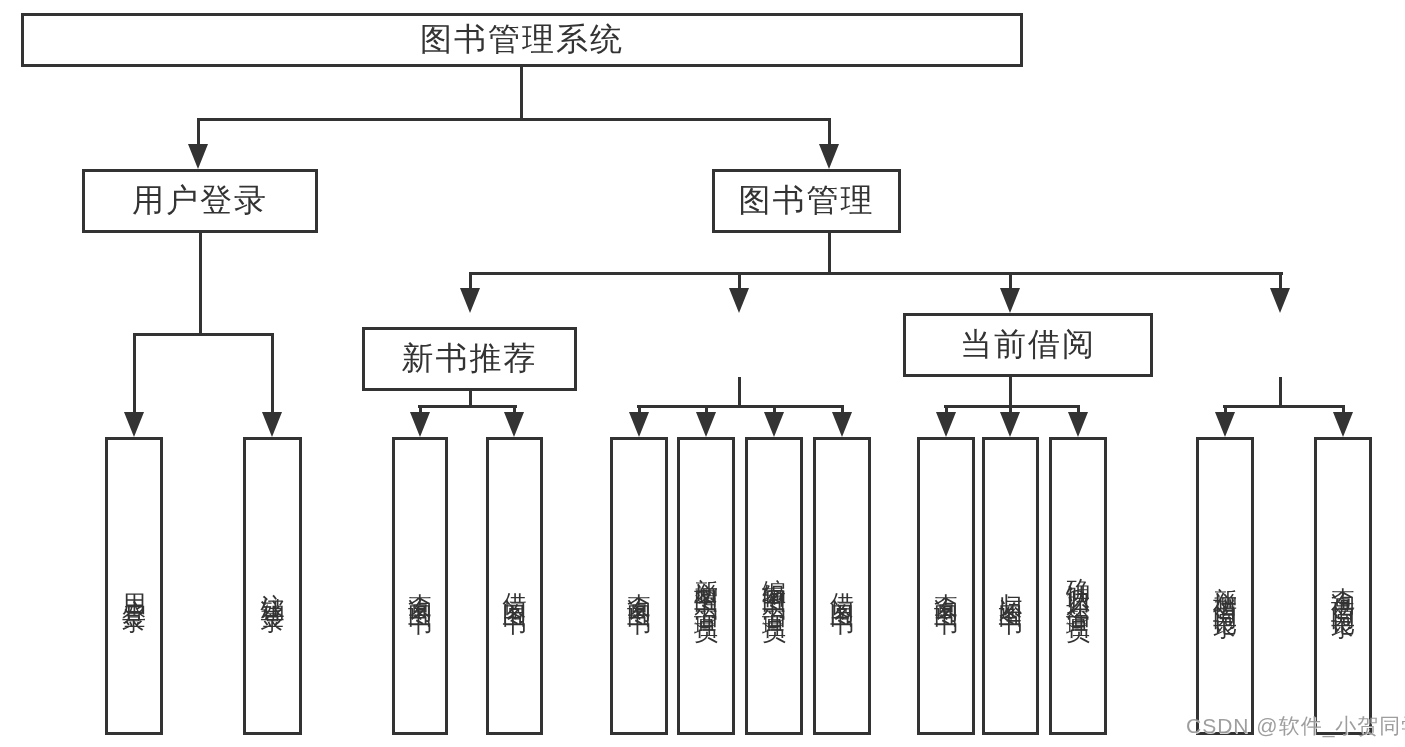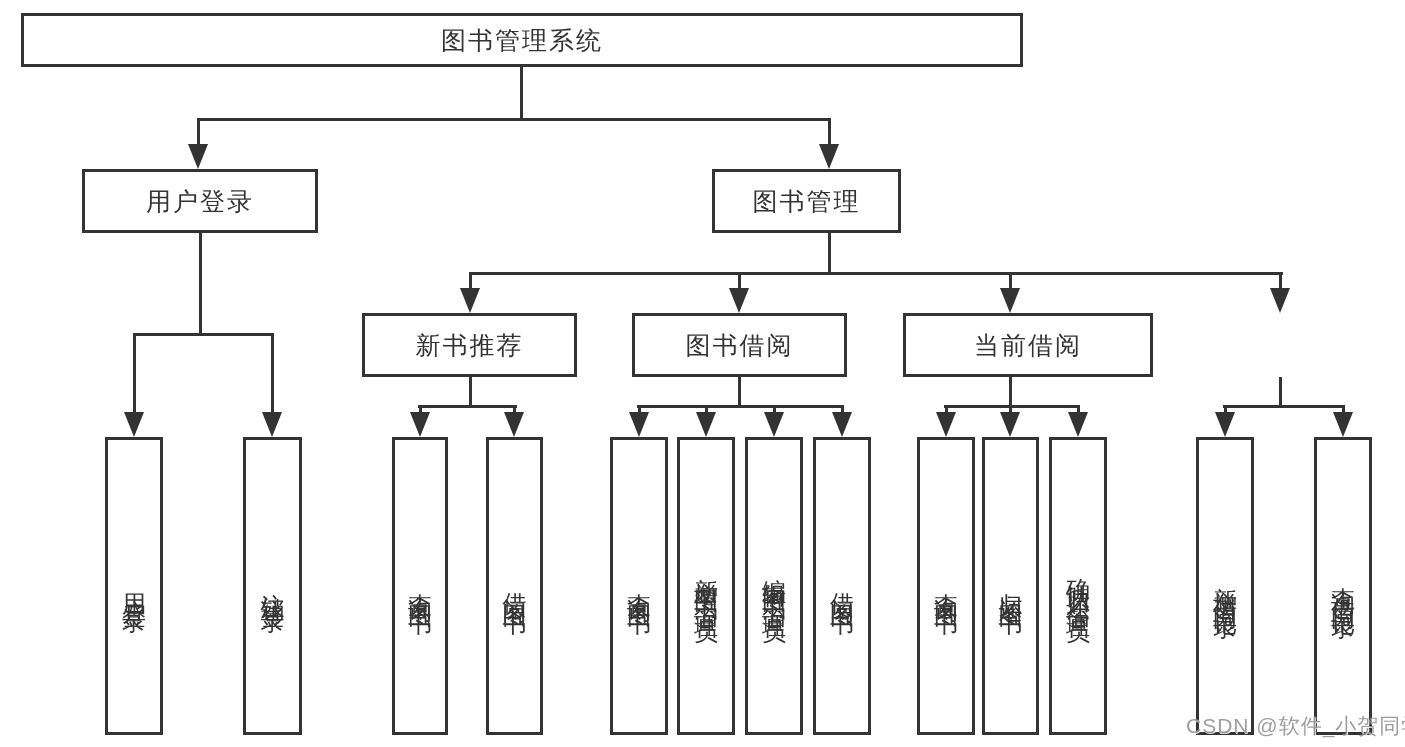--- a/index.html
+++ b/index.html
@@ -7,21 +7,21 @@
     position:relative; width:1405px; height:747px; background:#ffffff;
     font-family:"Liberation Sans","DejaVu Sans",sans-serif;
     overflow:hidden;
   }
   .box {
     position:absolute; box-sizing:border-box;
     border:3px solid #333333; background:#ffffff;
     display:flex; align-items:center; justify-content:center;
     color:#333333;
   }
-  .hbox { font-size:25px; letter-spacing:2px; white-space:nowrap; }
+  .hbox { font-size:32px; letter-spacing:2px; white-space:nowrap; }
   .leaf {
     writing-mode:vertical-rl; text-orientation:mixed;
     font-size:24px; letter-spacing:6px; line-height:1;
     color:#333333;
   }
   .line { position:absolute; background:#333333; }
   .ahead {
     position:absolute; width:0; height:0;
     border-left:10px solid transparent;
     border-right:10px solid transparent;
@@ -103,25 +103,22 @@
     <span>图书管理系统</span>
   </div>
 
   <div class="box hbox" style="left:82px;top:169px;width:236px;height:64px">
     <span>用户登录</span>
   </div>
   <div class="box hbox" style="left:712px;top:169px;width:189px;height:64px">
     <span>图书管理</span>
   </div>
 
-  <div class="box hbox" style="left:362px;top:313px;width:215px;height:64px">
+  <div class="box hbox" style="left:362px;top:327px;width:215px;height:64px">
     <span>新书推荐</span>
-  </div>
-  <div class="box hbox" style="left:632px;top:313px;width:215px;height:64px">
-    <span>图书借阅</span>
   </div>
   <div class="box hbox" style="left:903px;top:313px;width:250px;height:64px">
     <span>当前借阅</span>
   </div>
 
   <div class="box leaf" style="left:105px;top:437px;width:58px;height:298px">
     <span>用户登录</span>
   </div>
   <div class="box leaf" style="left:243px;top:437px;width:59px;height:298px">
     <span>注销登录</span>

